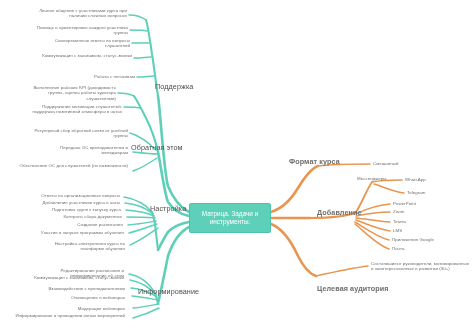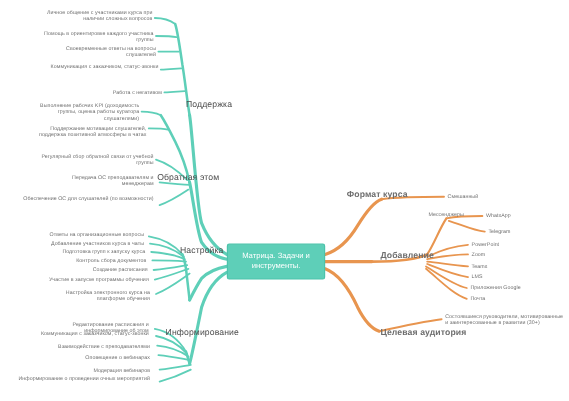--- a/index.html
+++ b/index.html
@@ -94,25 +94,25 @@
     </g>
   </svg>
 
   <div id="center">
     <span>Матрица. Задачи и инструменты.</span>
   </div>
 
   <div class="branch teal" style="left:155px;top:82px;">Поддержка</div>
   <div class="branch teal" style="left:131px;top:143px;">Обратная этом</div>
   <div class="branch teal" style="left:150px;top:204px;">Настройка</div>
-  <div class="branch teal" style="left:138px;top:272px;">Информирование</div>
+  <div class="branch teal" style="left:138px;top:287px;">Информирование</div>
 
   <div class="branch orange" style="left:289px;top:157px;">Формат курса</div>
   <div class="branch orange" style="left:317px;top:208px;">Добавление</div>
-  <div class="branch orange" style="left:285px;top:272px;padding-left:32px;">Целевая аудитория</div>
+  <div class="branch orange" style="left:285px;top:284px;padding-left:32px;">Целевая аудитория</div>
 
   <div class="lbl r" style="left:24px;top:8px;width:103px;">Личное общение с участниками курса при наличии сложных вопросов</div>
   <div class="lbl r" style="left:34px;top:25px;width:94px;">Помощь в ориентировке каждого участника группы</div>
   <div class="lbl r" style="left:30px;top:38px;width:100px;">Своевременные ответы на вопросы слушателей</div>
   <div class="lbl r" style="left:34px;top:53px;width:98px;">Коммуникация с заказчиком, статус-звонки</div>
   <div class="lbl r" style="left:74px;top:74px;width:61px;">Работа с негативом</div>
 
   <div class="lbl r" style="left:20px;top:85px;width:96px;">Выполнение рабочих KPI (доходимость группы, оценка работы куратора слушателями)</div>
   <div class="lbl r" style="left:24px;top:104px;width:98px;">Поддержание мотивации слушателей, поддержка позитивной атмосферы в чатах</div>
   <div class="lbl r" style="left:22px;top:128px;width:106px;">Регулярный сбор обратной связи от учебной группы</div>

